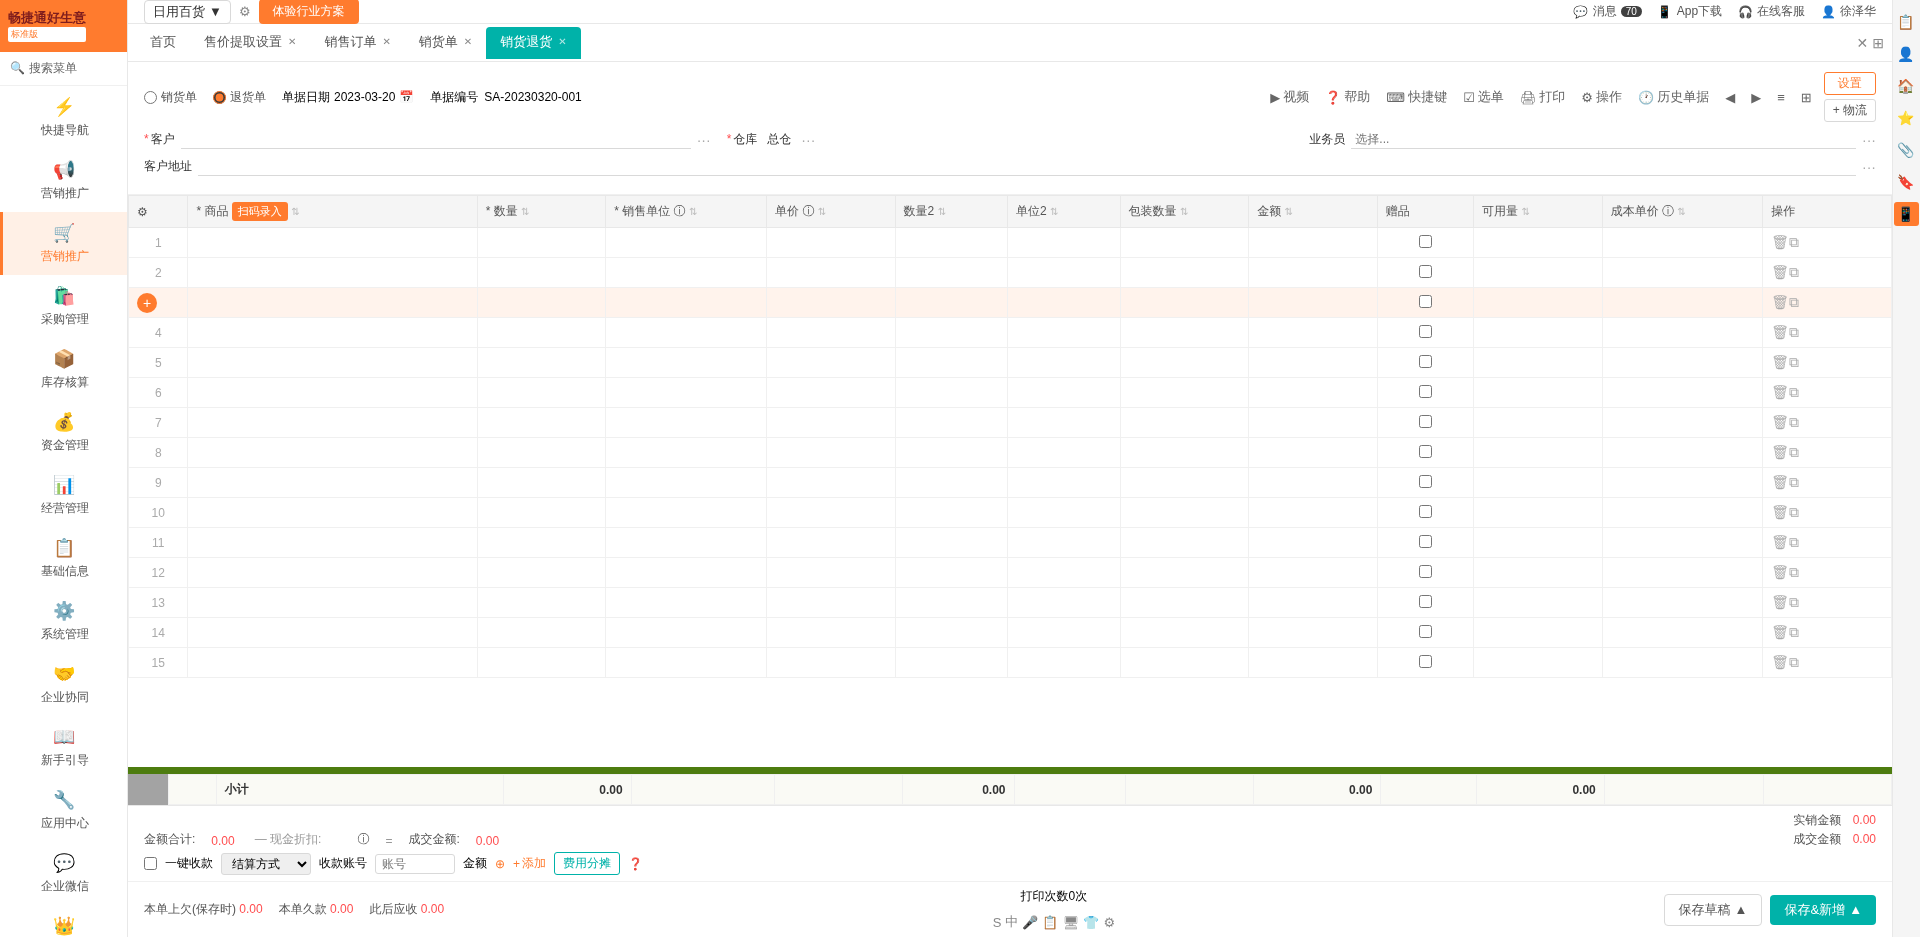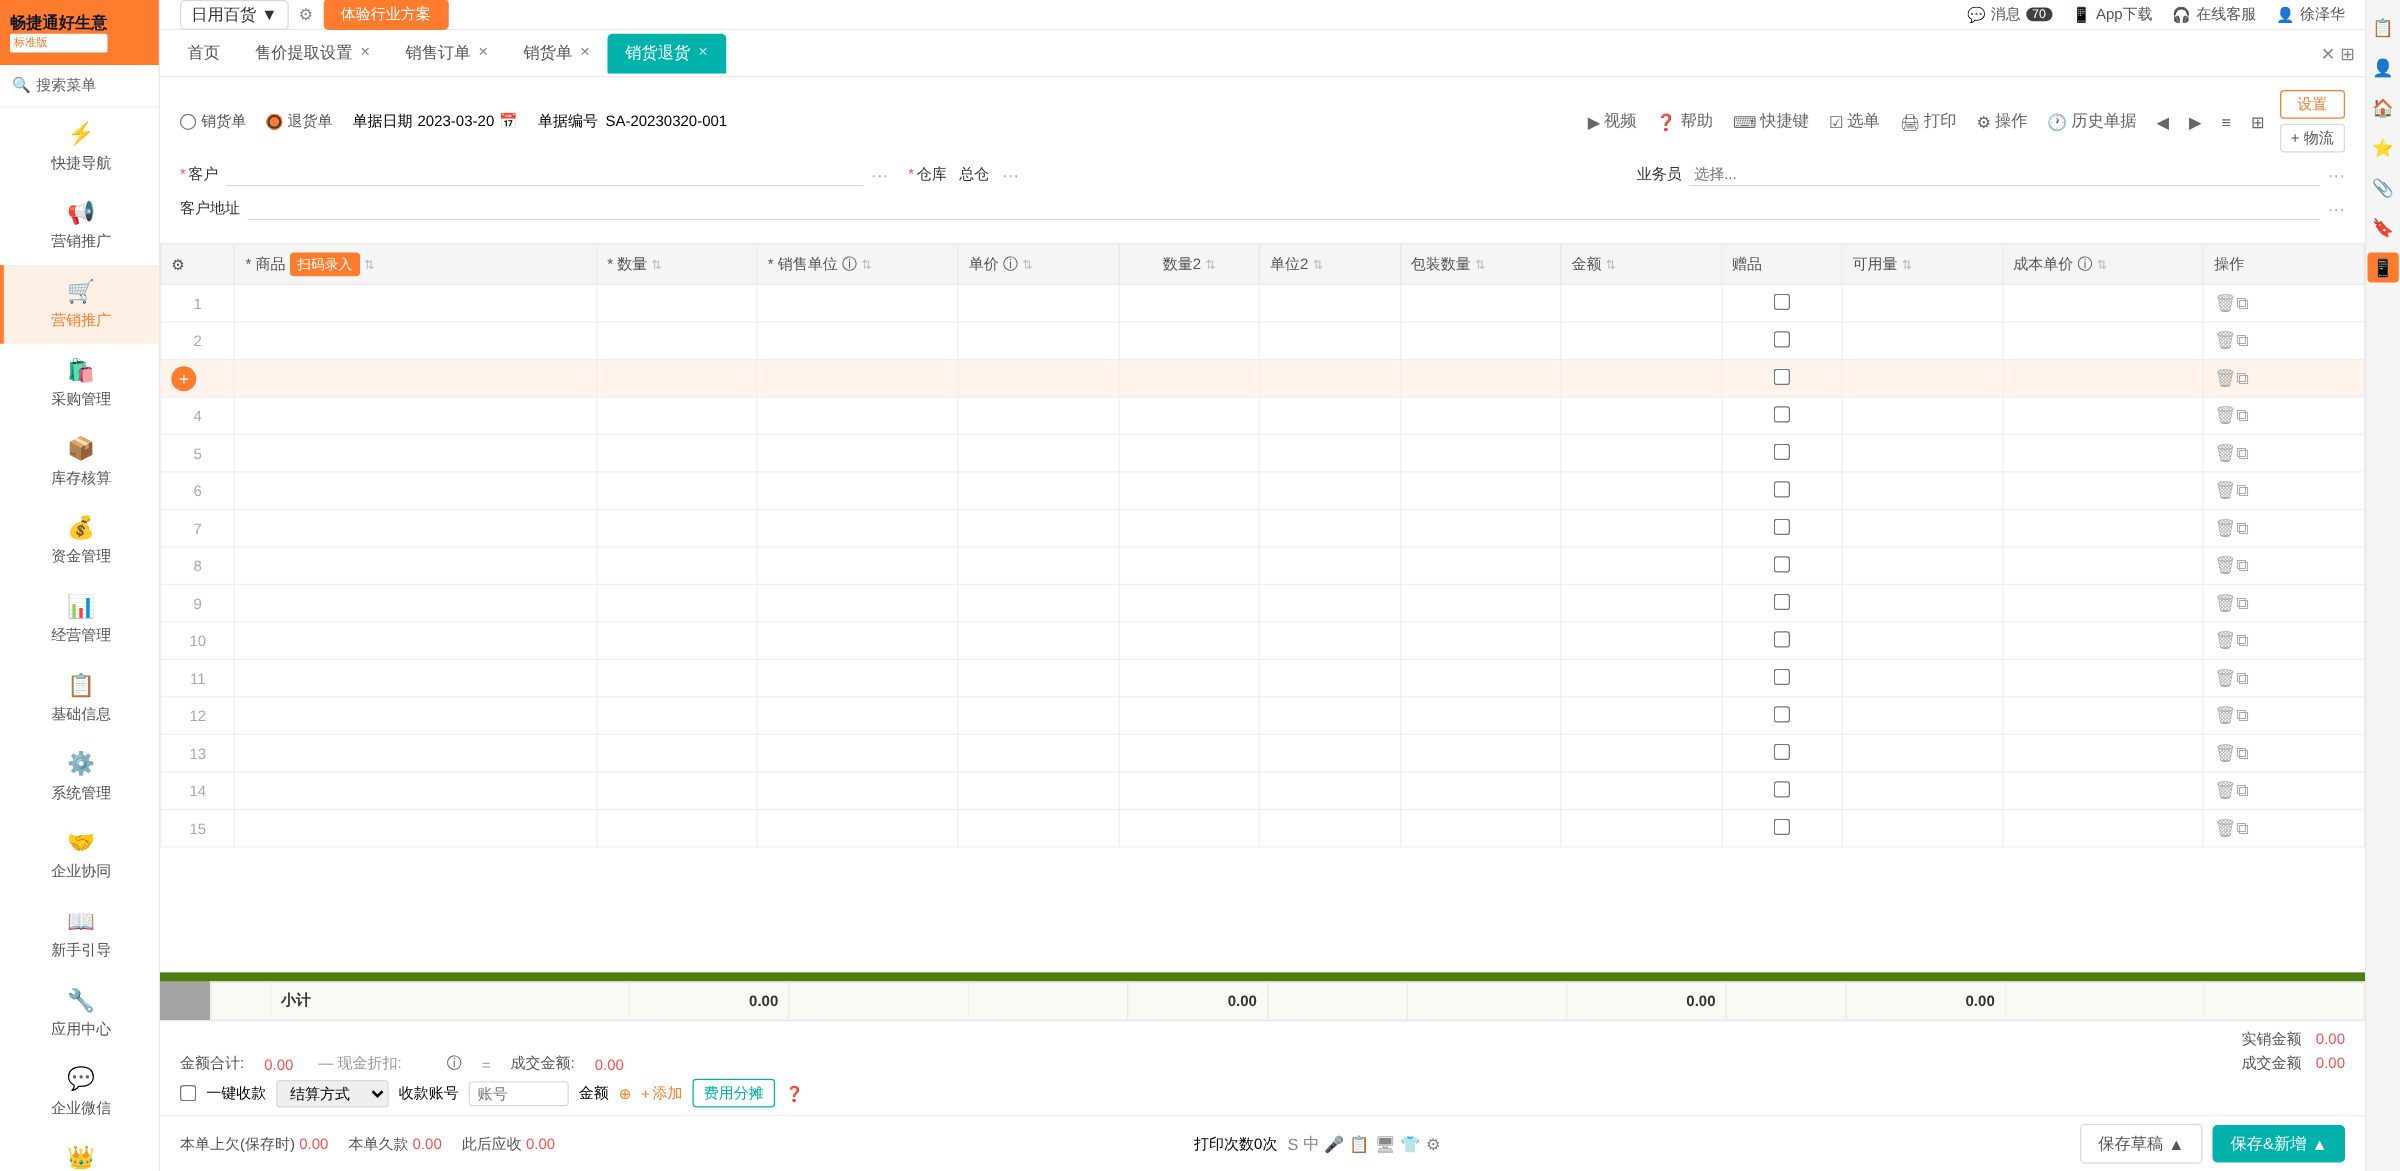--- a/index.html
+++ b/index.html
@@ -1,21 +1,21 @@
 <!DOCTYPE html>
 <html><head>
   <meta charset="utf-8">
   <style>
     * { box-sizing: border-box; margin: 0; padding: 0; }
     body { font-family: 'Microsoft YaHei', Arial, sans-serif; font-size: 12px; background: #f0f2f5; display: flex; height: 937px; overflow: hidden; }
 
     
     .sidebar { width: 128px; background: #fff; display: flex; flex-direction: column; border-right: 1px solid #e8e8e8; flex-shrink: 0; }
     .sidebar-logo { background: #ff7b2e; padding: 10px 8px; display: flex; align-items: center; gap: 6px; height: 56px; }
-    .sidebar-logo-text { color: #0f172a; font-size: 13px; font-weight: bold; line-height: 1.3; }
+    .sidebar-logo-text { color: #7f1d1d; font-size: 13px; font-weight: bold; line-height: 1.3; }
     .sidebar-logo-badge { background: #fff; color: #ff7b2e; font-size: 9px; border-radius: 2px; padding: 1px 3px; }
     .sidebar-search { padding: 8px 10px; border-bottom: 1px solid #f0f0f0; display: flex; align-items: center; gap: 4px; cursor: pointer; color: #666; font-size: 12px; }
     .sidebar-item { display: flex; flex-direction: column; align-items: center; padding: 10px 8px; cursor: pointer; color: #555; font-size: 12px; gap: 4px; border-left: 3px solid transparent; }
     .sidebar-item.active { background: #fff0e6; color: #ff7b2e; border-left-color: #ff7b2e; }
     .sidebar-item-icon { font-size: 18px; }
 
     
     .main { flex: 1; display: flex; flex-direction: column; overflow: hidden; }
 
     
@@ -333,21 +333,21 @@
           <th style="width:90px;">
             * 销售单位
             <span>ⓘ</span>
             <span class="sort-icon">⇅</span>
           </th>
           <th style="width:80px;">
             单价
             <span>ⓘ</span>
             <span class="sort-icon">⇅</span>
           </th>
-          <th style="width:70px;text-align:center;">
+          <th style="width:70px;">
             数量2 <span class="sort-icon">⇅</span>
           </th>
           <th style="width:70px;">
             单位2 <span class="sort-icon">⇅</span>
           </th>
           <th style="width:80px;">
             包装数量 <span class="sort-icon">⇅</span>
           </th>
           <th style="width:80px;">
             金额 <span class="sort-icon">⇅</span>
@@ -669,21 +669,21 @@
       </span>
       <span>
         <span>本单久款</span>
         <span style="color:#ff4d4f;">0.00</span>
       </span>
       <span>
         <span>此后应收</span>
         <span style="color:#ff4d4f;">0.00</span>
       </span>
     </div>
-    <div style="display:flex;align-items:center;gap:8px;">
+    <div style="display:flex;align-items:center;gap:8px;flex-direction:column;">
       <span>打印次数0次</span>
       <div style="display:flex;gap:4px;">
         <button class="tool-btn">S</button>
         <button class="tool-btn">中</button>
         <button class="tool-btn">🎤</button>
         <button class="tool-btn">📋</button>
         <button class="tool-btn">🖥</button>
         <button class="tool-btn">👕</button>
         <button class="tool-btn">⚙</button>
       </div>

